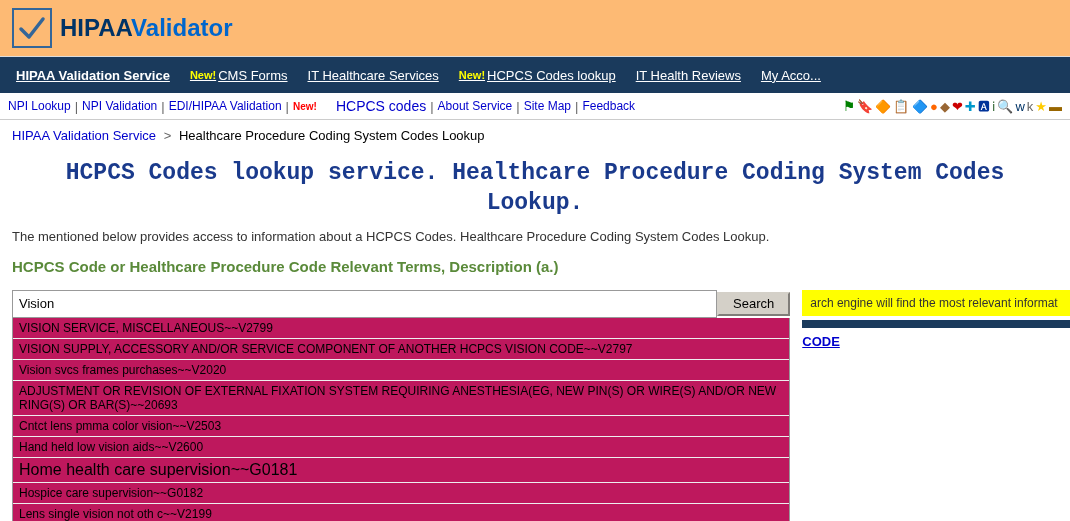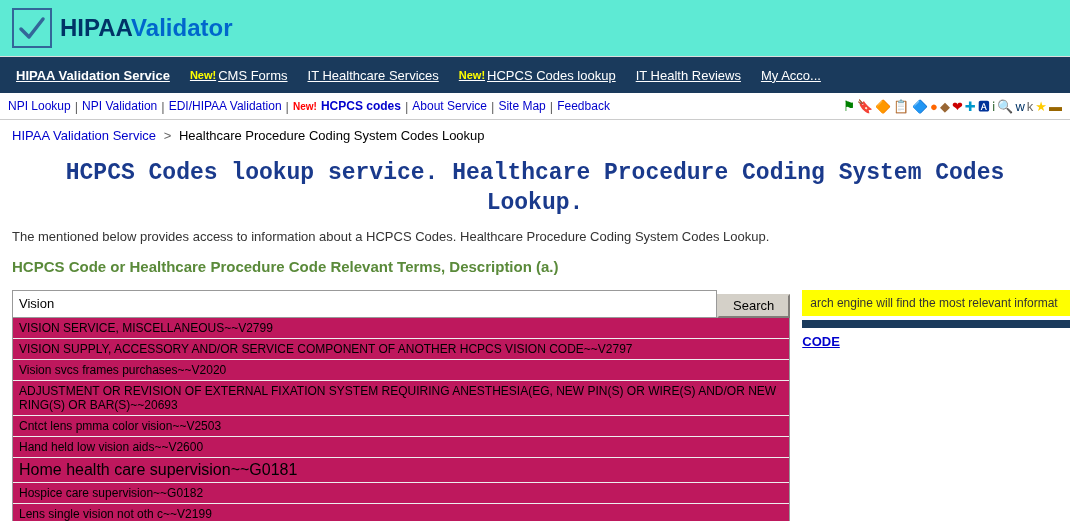--- a/index.html
+++ b/index.html
@@ -1,21 +1,21 @@
 <!DOCTYPE html>
 <html><head>
   <meta charset="utf-8">
   <style>
     * { margin: 0; padding: 0; box-sizing: border-box; }
     body { font-family: Arial, sans-serif; font-size: 13px; background: #fff; width: 1070px; overflow-x: hidden; }
   </style>
 </head>
 <body>
 
-<div style="display:flex; align-items:center; padding:8px 12px; background:#5eead4; border-bottom:1px solid #ddd;">
+<div style="display:flex; align-items:center; padding:8px 12px; background:#fdba74; border-bottom:1px solid #ddd;">
   <div style="display:flex; align-items:center; gap:8px;">
     <div style="width:40px; height:40px; border:2px solid #336699; display:flex; align-items:center; justify-content:center;">
       <svg width="30" height="30" viewBox="0 0 30 30">
         <polyline points="4,16 12,24 26,6" stroke="#336699" stroke-width="3.5" fill="none" stroke-linecap="round" stroke-linejoin="round"></polyline>
       </svg>
     </div>
     <div style="font-size:24px; font-weight:bold;">
       <span style="color:#003366;">HIPAA</span><span style="color:#0066cc;">Validator</span>
     </div>
   </div>
@@ -31,21 +31,21 @@
 </div>
 
 <div style="display:flex; align-items:center; padding:4px 8px; border-bottom:1px solid #ccc; flex-wrap:nowrap;">
   <a href="#" style="color:#0000cc; text-decoration:none; font-size:12px;">NPI Lookup</a>
   <span style="color:#666; margin:0 4px;">|</span>
   <a href="#" style="color:#0000cc; text-decoration:none; font-size:12px;">NPI Validation</a>
   <span style="color:#666; margin:0 4px;">|</span>
   <a href="#" style="color:#0000cc; text-decoration:none; font-size:12px;">EDI/HIPAA Validation</a>
   <span style="color:#666; margin:0 4px;">|</span>
   <span style="color:red; font-size:10px; font-weight:bold;">New!</span>
-  <a href="#" style="color:#0000cc; text-decoration:none; font-size:12px; margin-left:4px;font-weight:bold;">HCPCS codes</a>
+  <a href="#" style="color:#0000cc; text-decoration:none; font-size:14px; margin-left:19px;">HCPCS codes</a>
   <span style="color:#666; margin:0 4px;">|</span>
   <a href="#" style="color:#0000cc; text-decoration:none; font-size:12px;">About Service</a>
   <span style="color:#666; margin:0 4px;">|</span>
   <a href="#" style="color:#0000cc; text-decoration:none; font-size:12px;">Site Map</a>
   <span style="color:#666; margin:0 4px;">|</span>
   <a href="#" style="color:#0000cc; text-decoration:none; font-size:12px;">Feedback</a>
 
   <div style="margin-left:auto; display:flex; align-items:center; gap:2px; flex-wrap:wrap; max-width:320px;">
     <span style="color:green; font-size:14px; cursor:pointer;">⚑</span>
     <span style="color:blue; font-size:13px; cursor:pointer;">🔖</span>
@@ -74,21 +74,21 @@
 
 <div style="padding:0 12px 12px 12px;">
   <h1 style="text-align:center; font-size:23px; font-weight:bold; color:#1a3a8c; margin:8px 0 10px 0; line-height:1.3;font-family:Liberation Mono, monospace;">HCPCS Codes lookup service. Healthcare Procedure Coding System Codes Lookup.</h1>
   <p style="font-size:13px; color:#333; margin-bottom:14px;">The mentioned below provides access to information about a HCPCS Codes. Healthcare Procedure Coding System Codes Lookup.</p>
 
   <h2 style="font-size:15px; color:#5a8a3a; font-weight:bold; margin-bottom:15px;">HCPCS Code or Healthcare Procedure Code Relevant Terms, Description (a.)</h2>
 
   <div style="display:flex; align-items:flex-start; gap:12px;">
 
     <div style="flex:1; position:relative;">
-      <div style="display:flex; align-items:flex-end;">
+      <div style="display:flex; align-items:center;">
         <input type="text" value="Vision" style="flex: 1 1 0%; border: 1px solid rgb(153, 153, 153); padding: 4px 6px; font-size: 13px; outline: none; height: 28px;">
         <button style="background:#d4d0c8; border:2px outset #d4d0c8; padding:0 14px; font-size:13px; cursor:pointer; height:24px;">Search</button>
       </div>
 
       <div style="position:absolute; top:28px; left:0; right:0; background:#be185d; border:1px solid #999; border-top:none; z-index:100;">
         <div style="padding:3px 6px; font-size:12px; color:#000; cursor:pointer; border-bottom:1px solid #eee; white-space:nowrap; overflow:hidden; text-overflow:ellipsis;">VISION SERVICE, MISCELLANEOUS~~V2799</div>
         <div style="padding:3px 6px; font-size:12px; color:#000; cursor:pointer; border-bottom:1px solid #eee; white-space:nowrap; overflow:hidden; text-overflow:ellipsis;">VISION SUPPLY, ACCESSORY AND/OR SERVICE COMPONENT OF ANOTHER HCPCS VISION CODE~~V2797</div>
         <div style="padding:3px 6px; font-size:12px; color:#000; cursor:pointer; border-bottom:1px solid #eee; white-space:nowrap; overflow:hidden; text-overflow:ellipsis;">Vision svcs frames purchases~~V2020</div>
         <div style="padding:3px 6px; font-size:12px; color:#000; cursor:pointer; border-bottom:1px solid #eee; overflow:hidden; text-overflow:ellipsis;">ADJUSTMENT OR REVISION OF EXTERNAL FIXATION SYSTEM REQUIRING ANESTHESIA(EG, NEW PIN(S) OR WIRE(S) AND/OR NEW RING(S) OR BAR(S)~~20693</div>
         <div style="padding:3px 6px; font-size:12px; color:#000; cursor:pointer; border-bottom:1px solid #eee; white-space:nowrap; overflow:hidden; text-overflow:ellipsis;">Cntct lens pmma color vision~~V2503</div>

